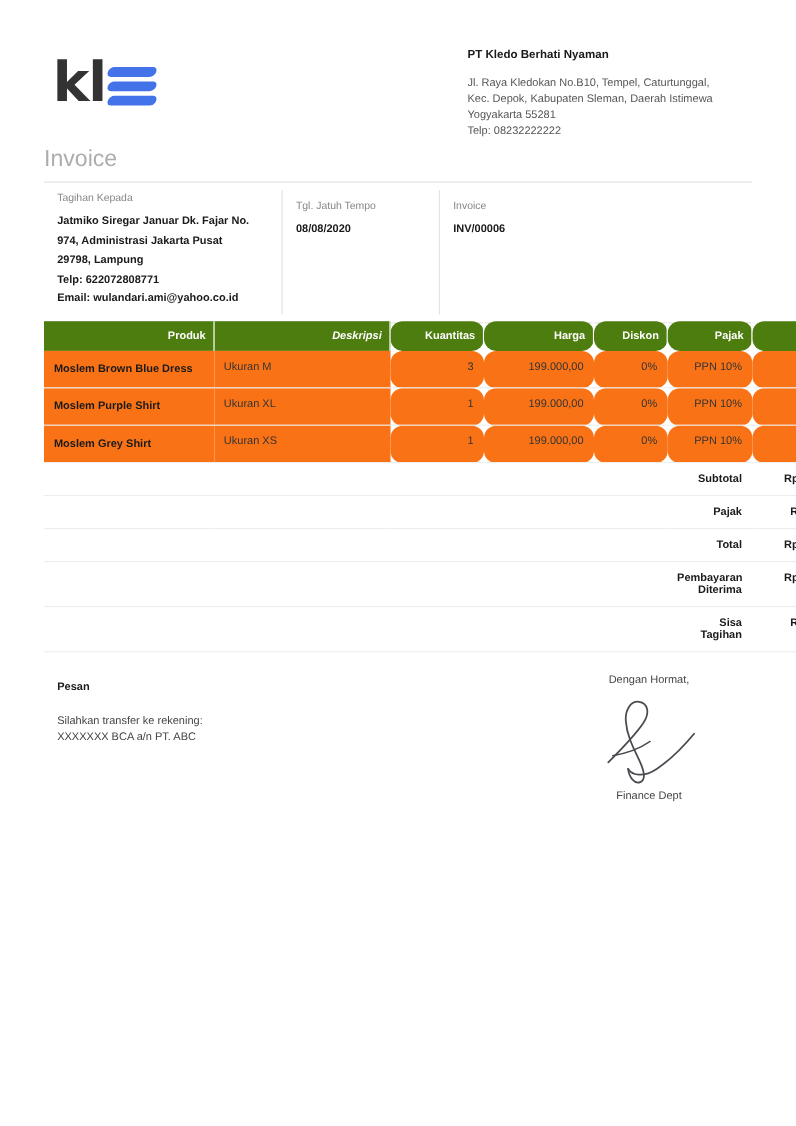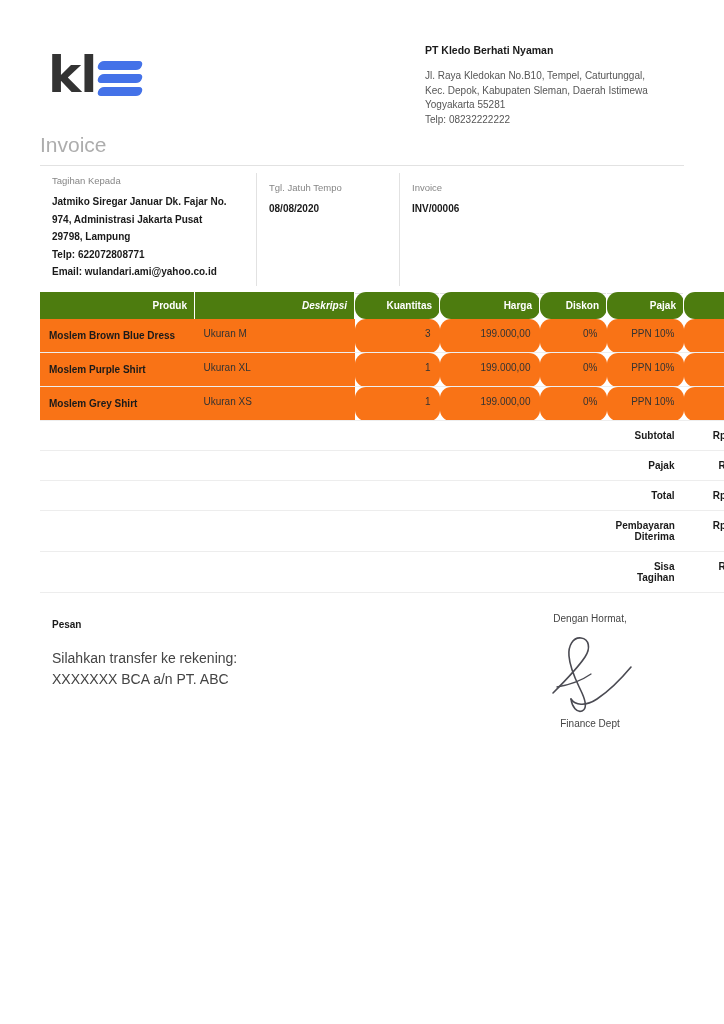--- a/index.html
+++ b/index.html
@@ -75,21 +75,21 @@
 
   
   .tot td{background:#ffffff;border-bottom:1px solid #ededed;padding:9px 9px;}
   .tot td.lbl{text-align:right;font-weight:bold;font-size:10px;color:#1a1a1a;}
   .tot td.val{text-align:right;font-weight:bold;font-size:10px;color:#1a1a1a;}
   .tot td.pad{border-bottom:1px solid #ededed;}
 
   
   .msg{position:absolute;left:52px;top:603px;width:300px;margin-top:16px;}
   .msg-title{font-size:10px;font-weight:bold;color:#1a1a1a;margin-bottom:18px;}
-  .msg-body{font-size:14px;color:#444444;line-height:1.5;}
+  .msg-body{font-size:10px;color:#444444;line-height:1.5;}
 
   .sign{position:absolute;left:500px;top:613px;width:180px;text-align:center;}
   .sign-top{font-size:10px;color:#444444;}
   .sign-img{height:88px;display:flex;align-items:center;justify-content:center;margin-top:4px;}
   .sign-bottom{font-size:10px;color:#444444;margin-top:2px;}
 </style>
 </head>
 <body>
 
 <div class="page">

